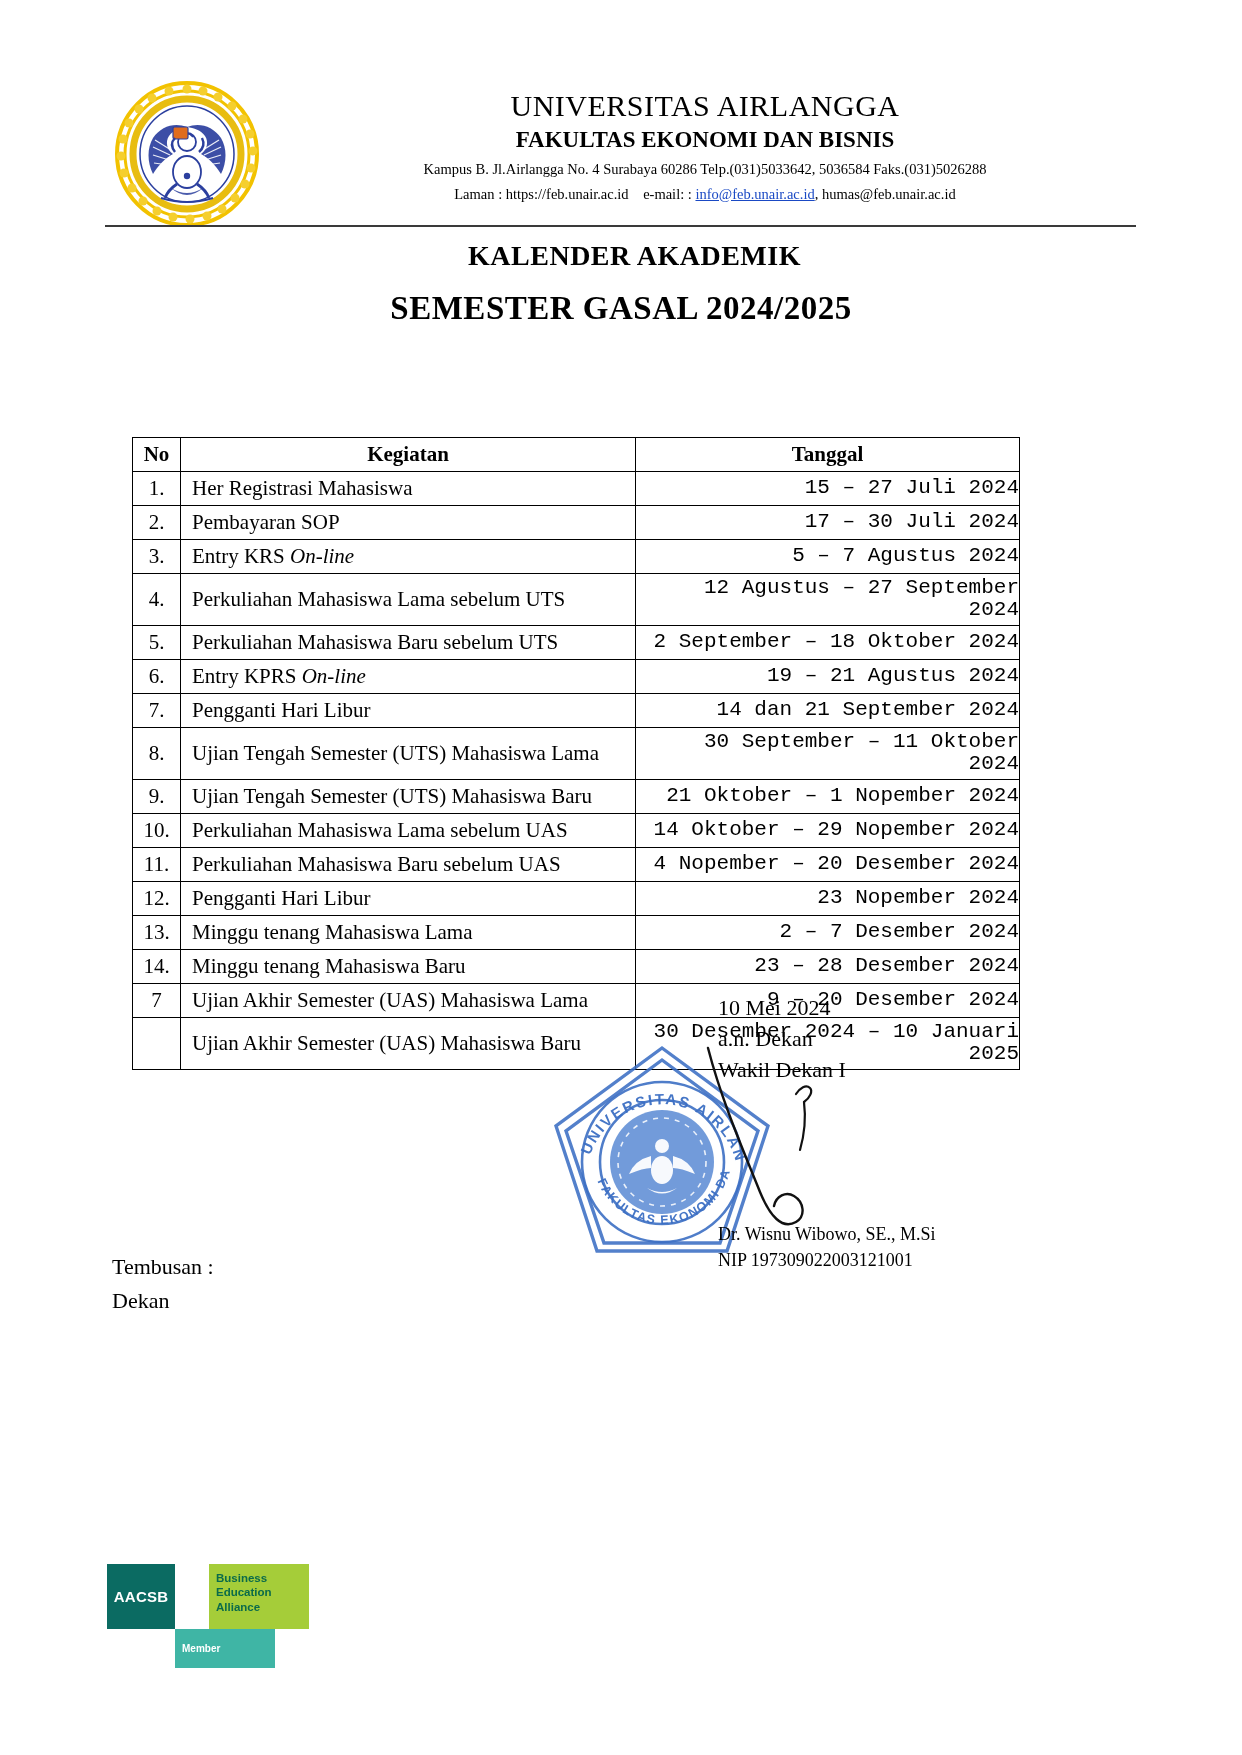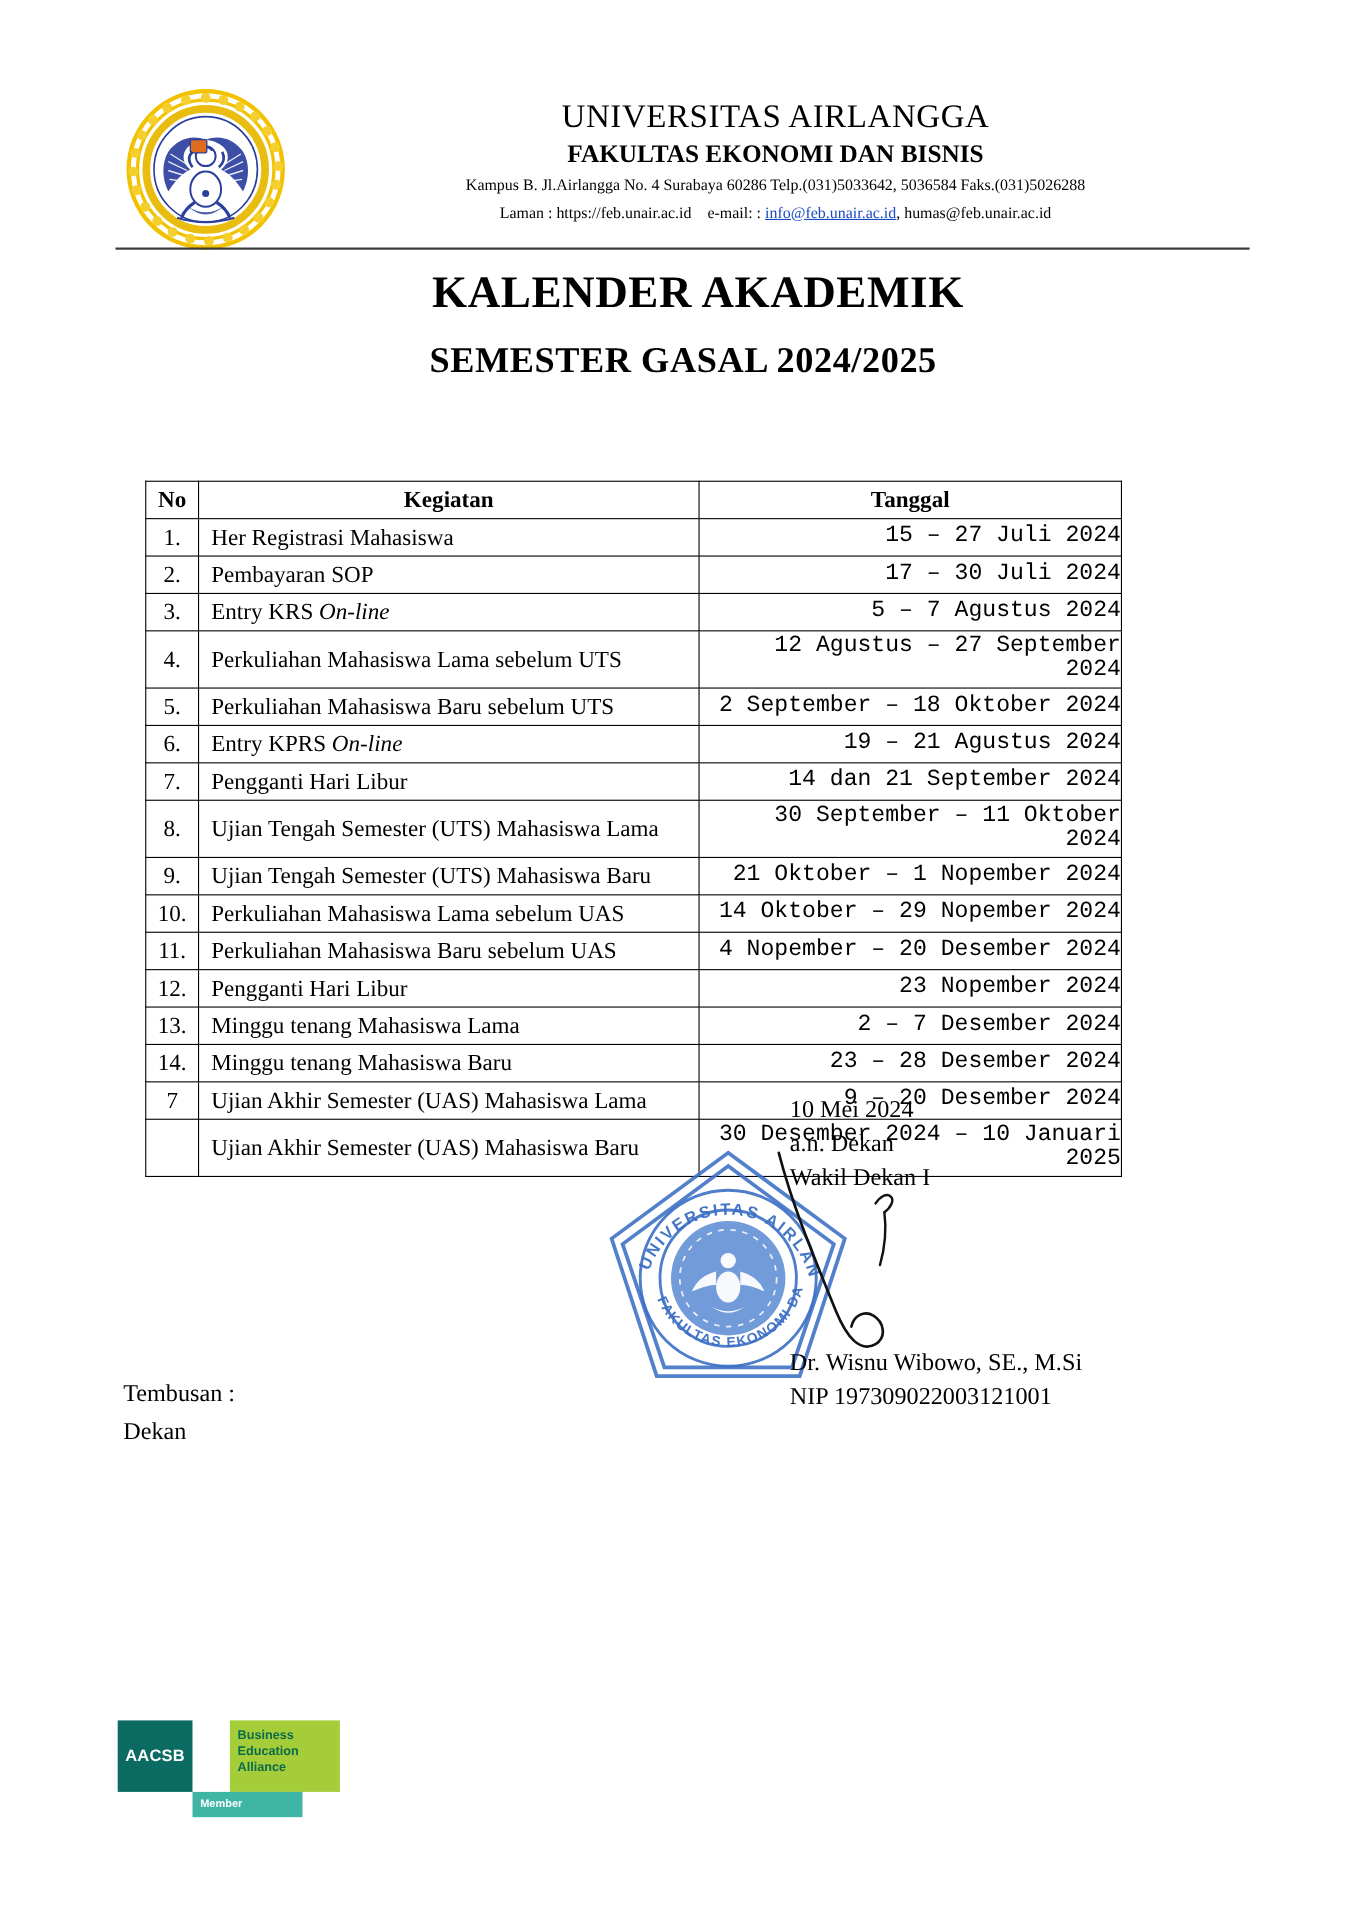--- a/index.html
+++ b/index.html
@@ -88,21 +88,21 @@
 
   
   .doc-title {
     position: absolute;
     left: 0;
     top: 235px;
     width: 1242px;
     text-align: center;
   }
   .doc-title .t1 {
-    font-size: 41px;
+    font-size: 28px;
     font-weight: bold;
     letter-spacing: 0.5px;
     line-height: 1.5;
     padding-left: 27px;
   }
   .doc-title .t2 {
     font-size: 33px;
     font-weight: bold;
     letter-spacing: 0.5px;
     line-height: 1.5;
@@ -157,21 +157,21 @@
     top: 992px;
     width: 420px;
     font-size: 22px;
     line-height: 1.42;
   }
   .sign-name {
     position: absolute;
     left: 718px;
     top: 1222px;
     width: 430px;
-    font-size: 22px;
+    font-size: 18px;
     line-height: 1.42;
     white-space: nowrap;
   }
 
   
   .stamp {
     position: absolute;
     left: 543px;
     top: 1038px;
     width: 238px;
@@ -228,21 +228,21 @@
     font-weight: bold;
     font-size: 11.5px;
     line-height: 1.25;
     padding: 7px 0 0 7px;
     box-sizing: border-box;
     margin-left: 34px;
   }
   .aacsb-member {
     position: absolute;
     left: 68px; top: 65px;
-    width: 100px; height: 23px;
+    width: 100px; height: 39px;
     background: #3fb5a5;
     color: #ffffff;
     font-family: "Liberation Sans", sans-serif;
     font-weight: bold;
     font-size: 10px;
     display: flex;
     align-items: center;
     padding-left: 7px;
     box-sizing: border-box;
   }

